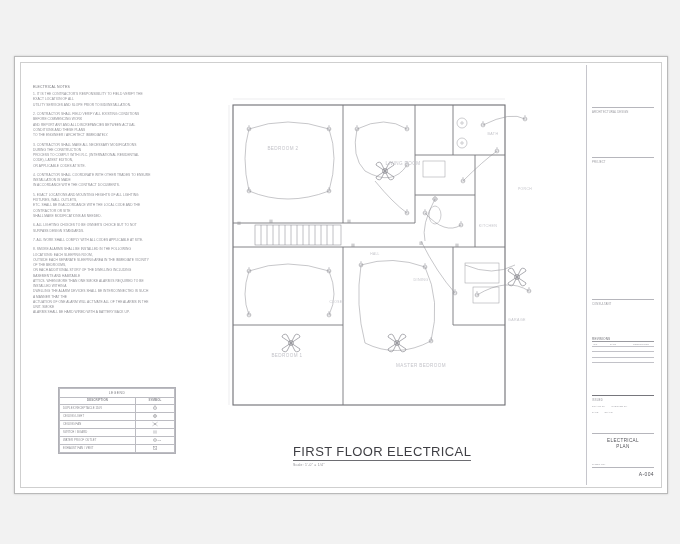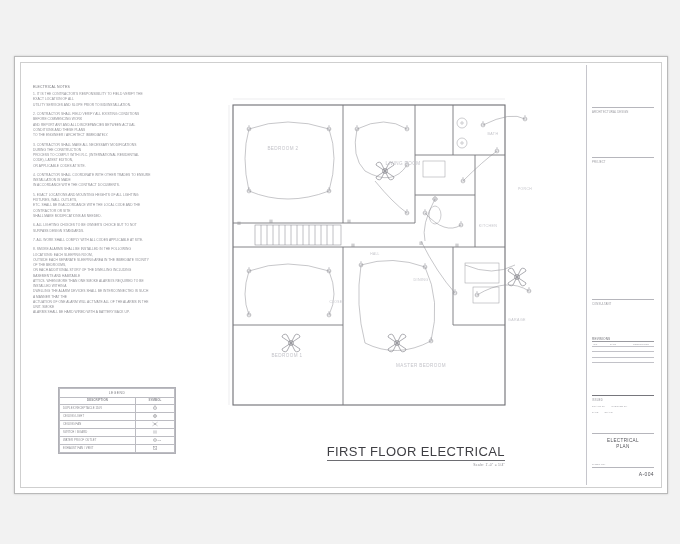--- a/index.html
+++ b/index.html
@@ -46,21 +46,21 @@
   #legend .symbox{display:flex;align-items:center;justify-content:center;height:5px;}
 
   
   #plan{
     position:absolute;left:210px;top:38px;width:345px;height:330px;
   }
   #plan svg{display:block;}
 
   
   #plan-title{
-    position:absolute;left:260px;top:385px;width:230px;text-align:right;
+    position:absolute;left:278px;top:385px;width:230px;text-align:left;
   }
   #plan-title .t{
     font-size:13px;color:#3f3f44;letter-spacing:.4px;
     border-bottom:1px solid #6d6d72;padding-bottom:1px;display:inline-block;
     font-family:"Liberation Sans", sans-serif;
   }
   #plan-title .s{
     margin-top:2px;font-size:3.4px;color:#8b8b91;letter-spacing:.25px;
   }
 

